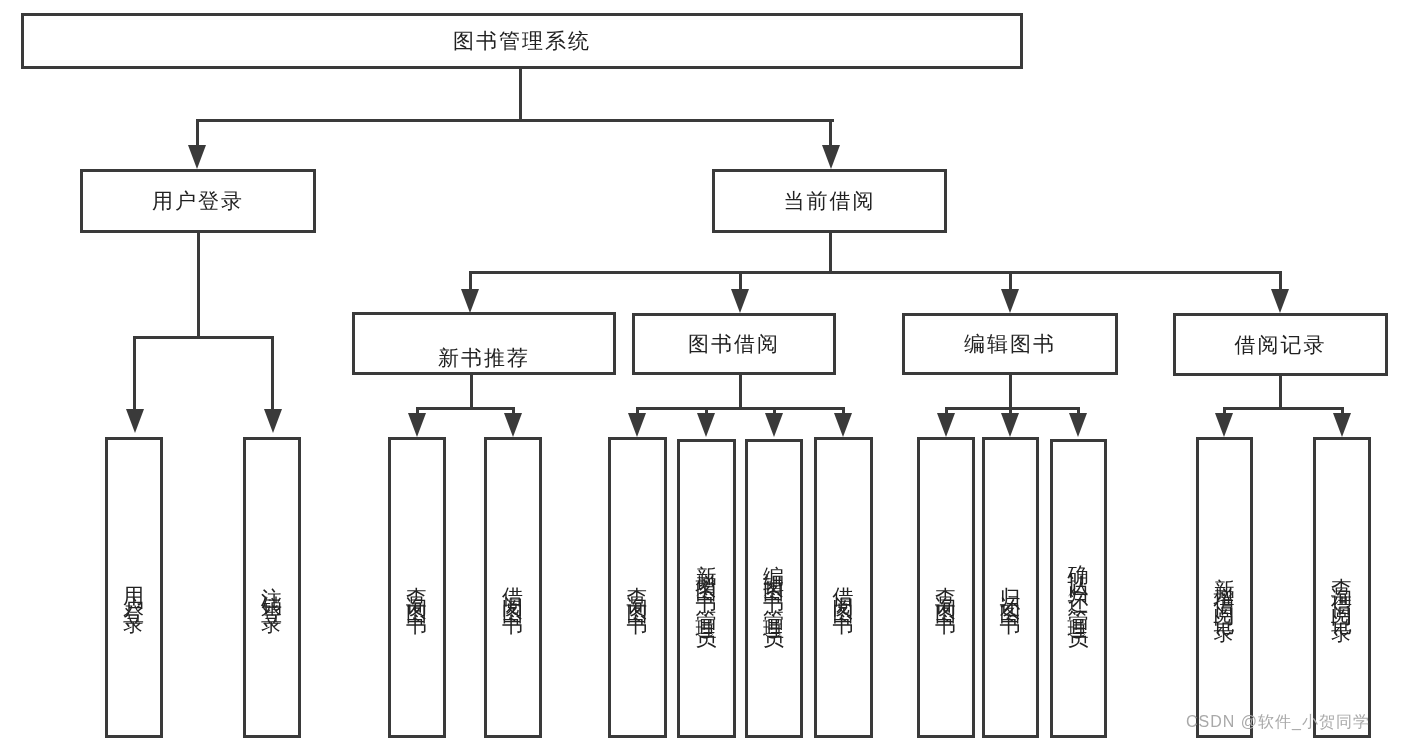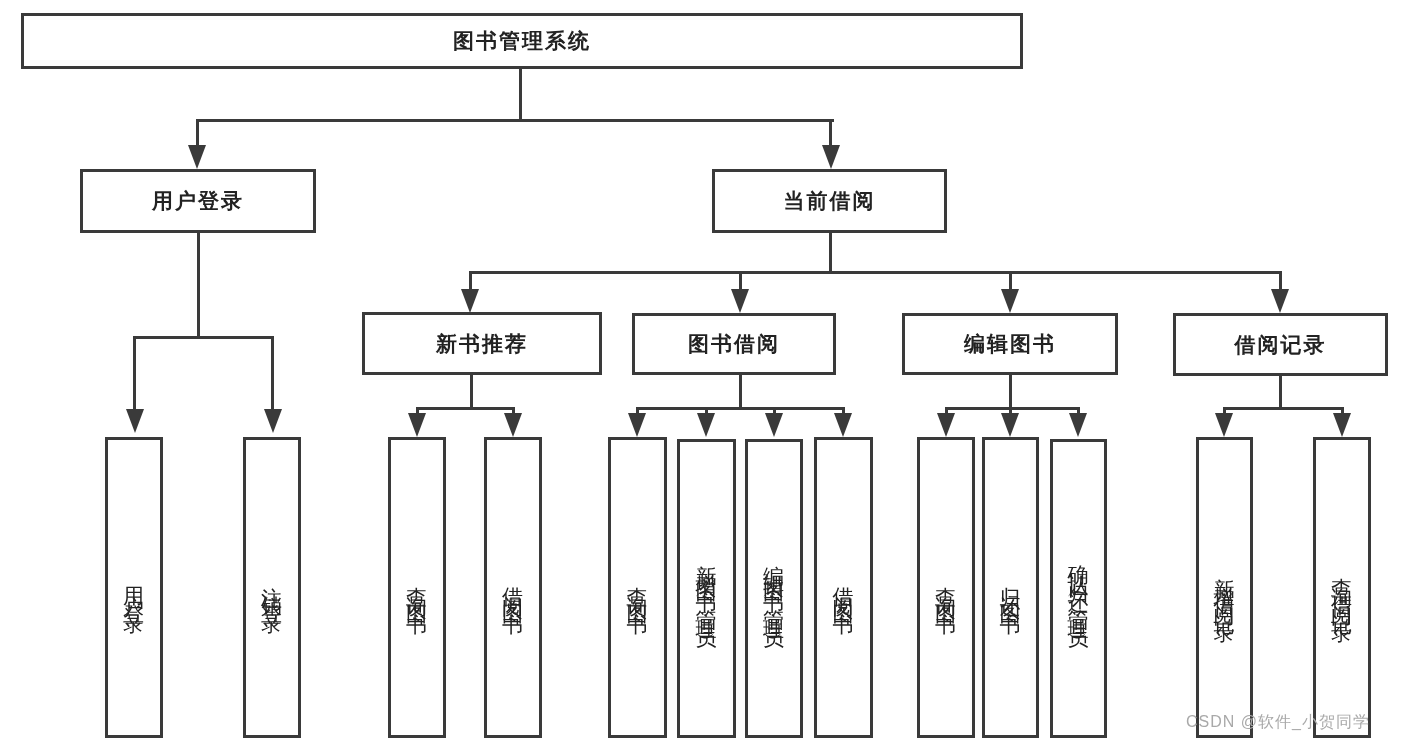--- a/index.html
+++ b/index.html
@@ -22,21 +22,20 @@
     background:#ffffff;
     display:flex;
     align-items:center;
     justify-content:center;
   }
   .node .lbl{
     font-size:21px;
     letter-spacing:2px;
     color:#222222;
     white-space:nowrap;
-    font-weight:bold;
   }
   .node .vlbl{
     writing-mode:vertical-rl;
     text-orientation:mixed;
     font-size:21px;
     line-height:1.1;
     letter-spacing:9px;
     color:#222222;
     white-space:nowrap;
   }
@@ -95,21 +94,21 @@
   <div class="hline" style="left:469px;top:271px;width:813px;"></div>
   <div class="vline" style="left:469px;top:274px;height:18px;"></div>
   <div class="arrow" style="left:461px;top:289px;"></div>
   <div class="vline" style="left:739px;top:274px;height:18px;"></div>
   <div class="arrow" style="left:731px;top:289px;"></div>
   <div class="vline" style="left:1009px;top:274px;height:18px;"></div>
   <div class="arrow" style="left:1001px;top:289px;"></div>
   <div class="vline" style="left:1279px;top:274px;height:18px;"></div>
   <div class="arrow" style="left:1271px;top:289px;"></div>
 
-  <div class="node" style="left:362px;top:312px;width:240px;height:63px;">
+  <div class="node" style="left:352px;top:312px;width:264px;height:63px;align-items:flex-end;">
     <span class="lbl">新书推荐</span>
   </div>
   <div class="node" style="left:632px;top:313px;width:204px;height:62px;">
     <span class="lbl">图书借阅</span>
   </div>
   <div class="node" style="left:902px;top:313px;width:216px;height:62px;">
     <span class="lbl">编辑图书</span>
   </div>
   <div class="node" style="left:1173px;top:313px;width:215px;height:63px;">
     <span class="lbl">借阅记录</span>

